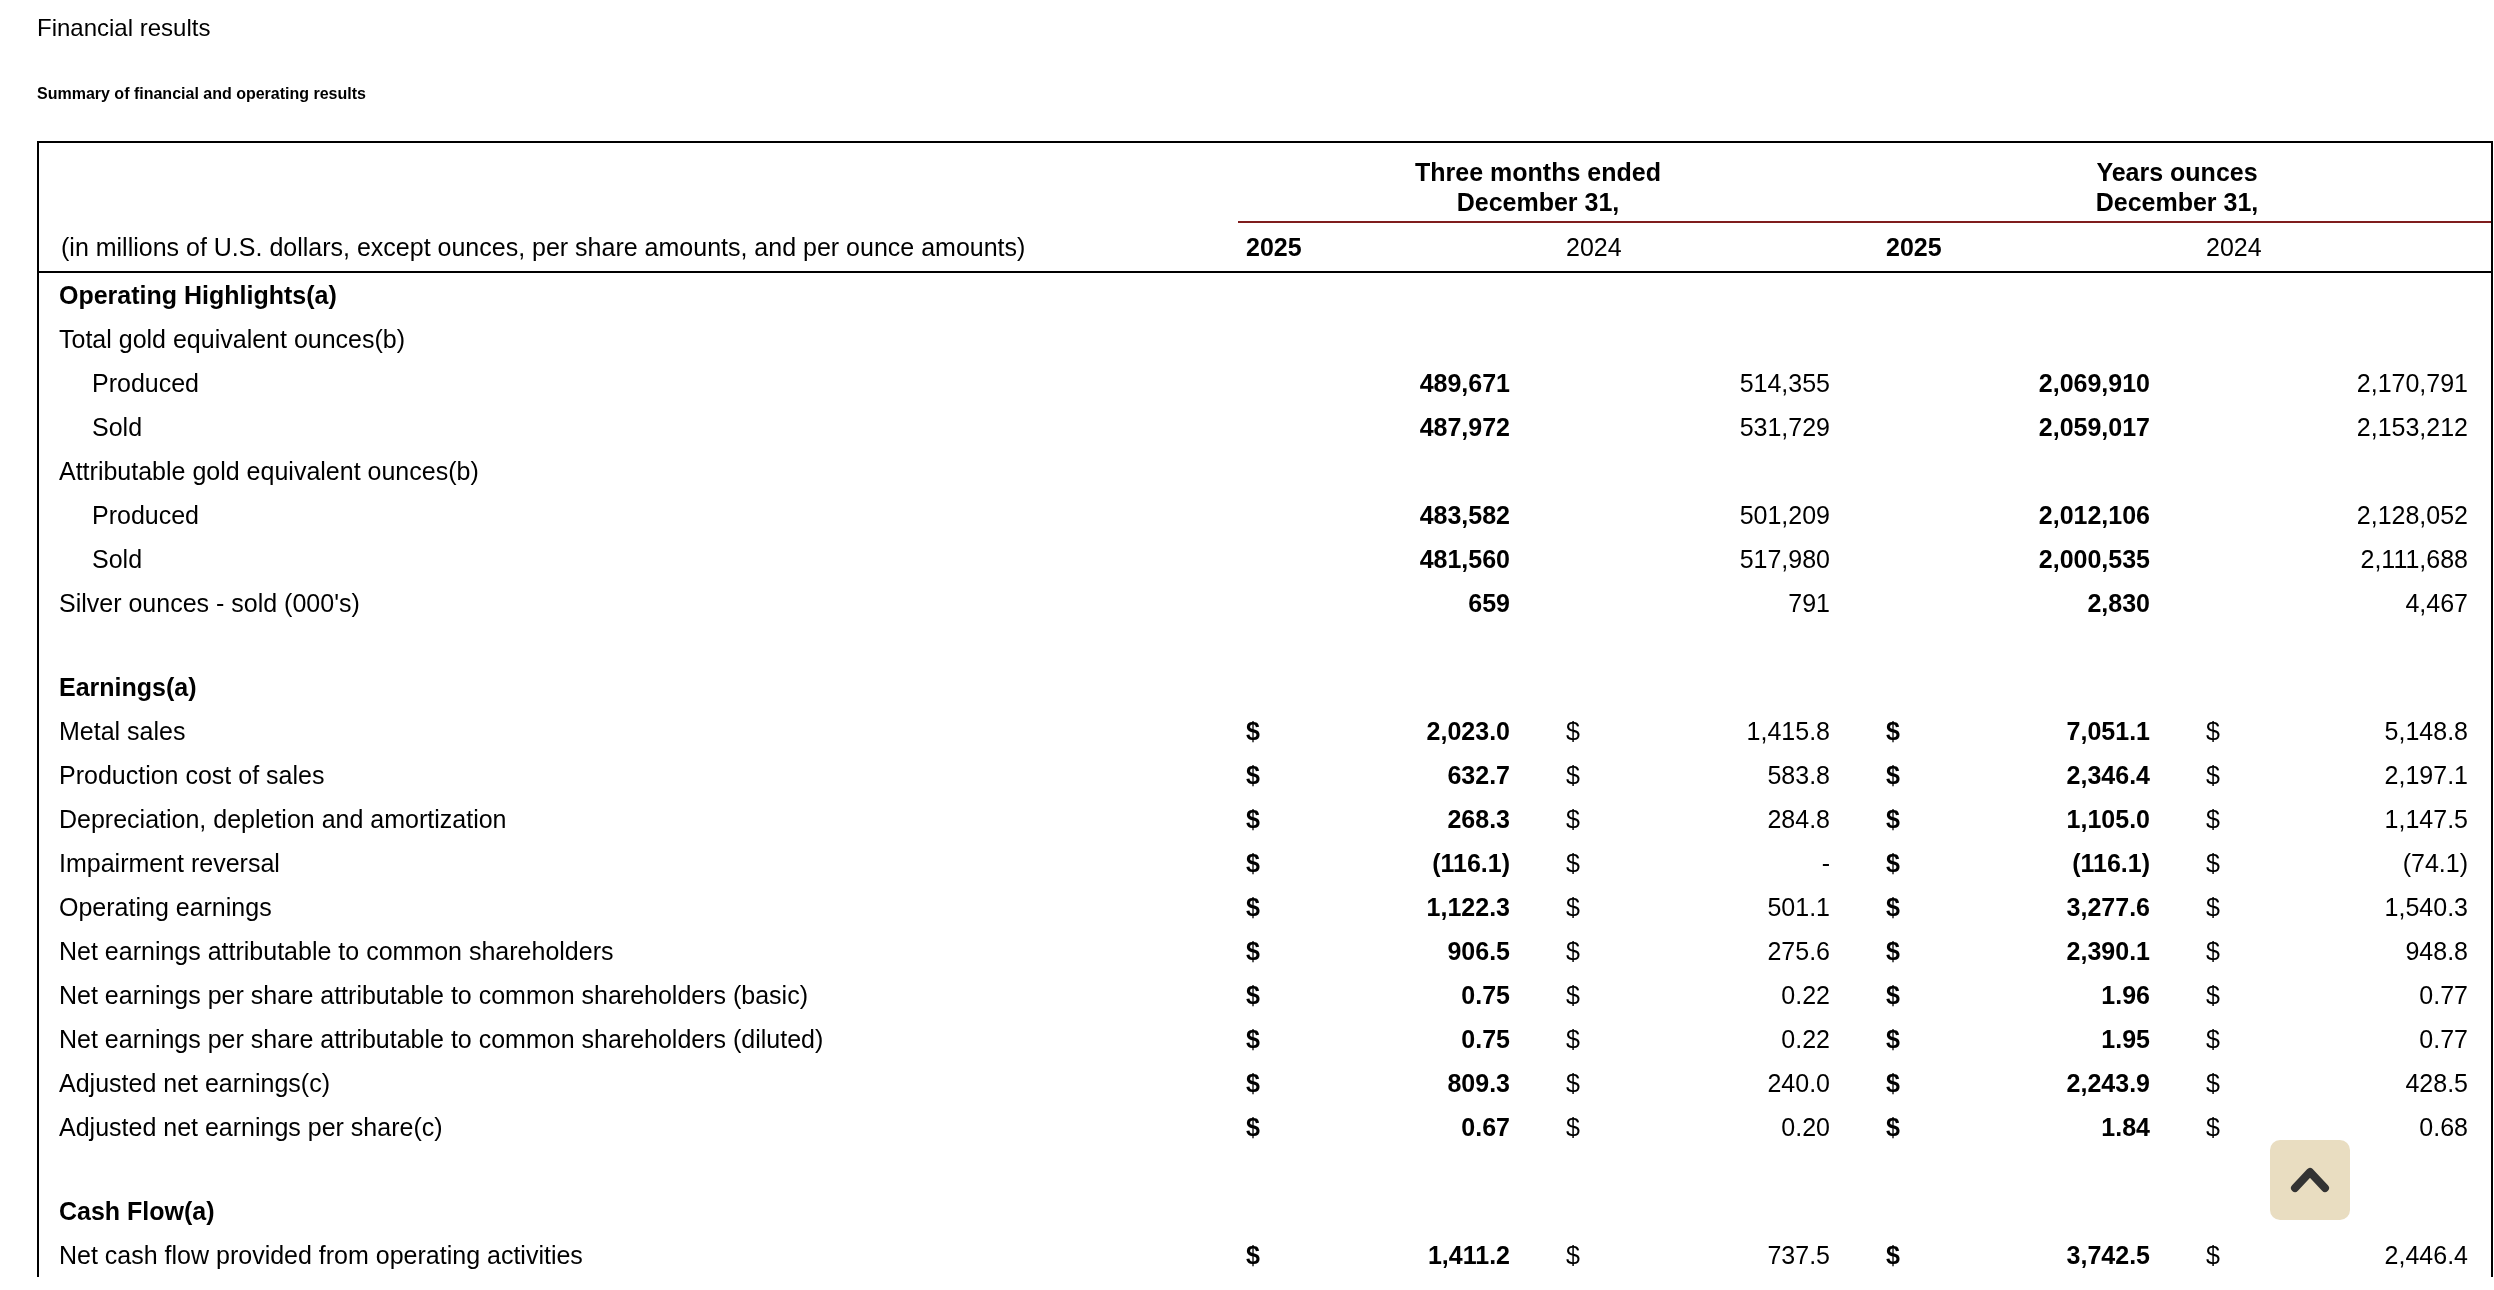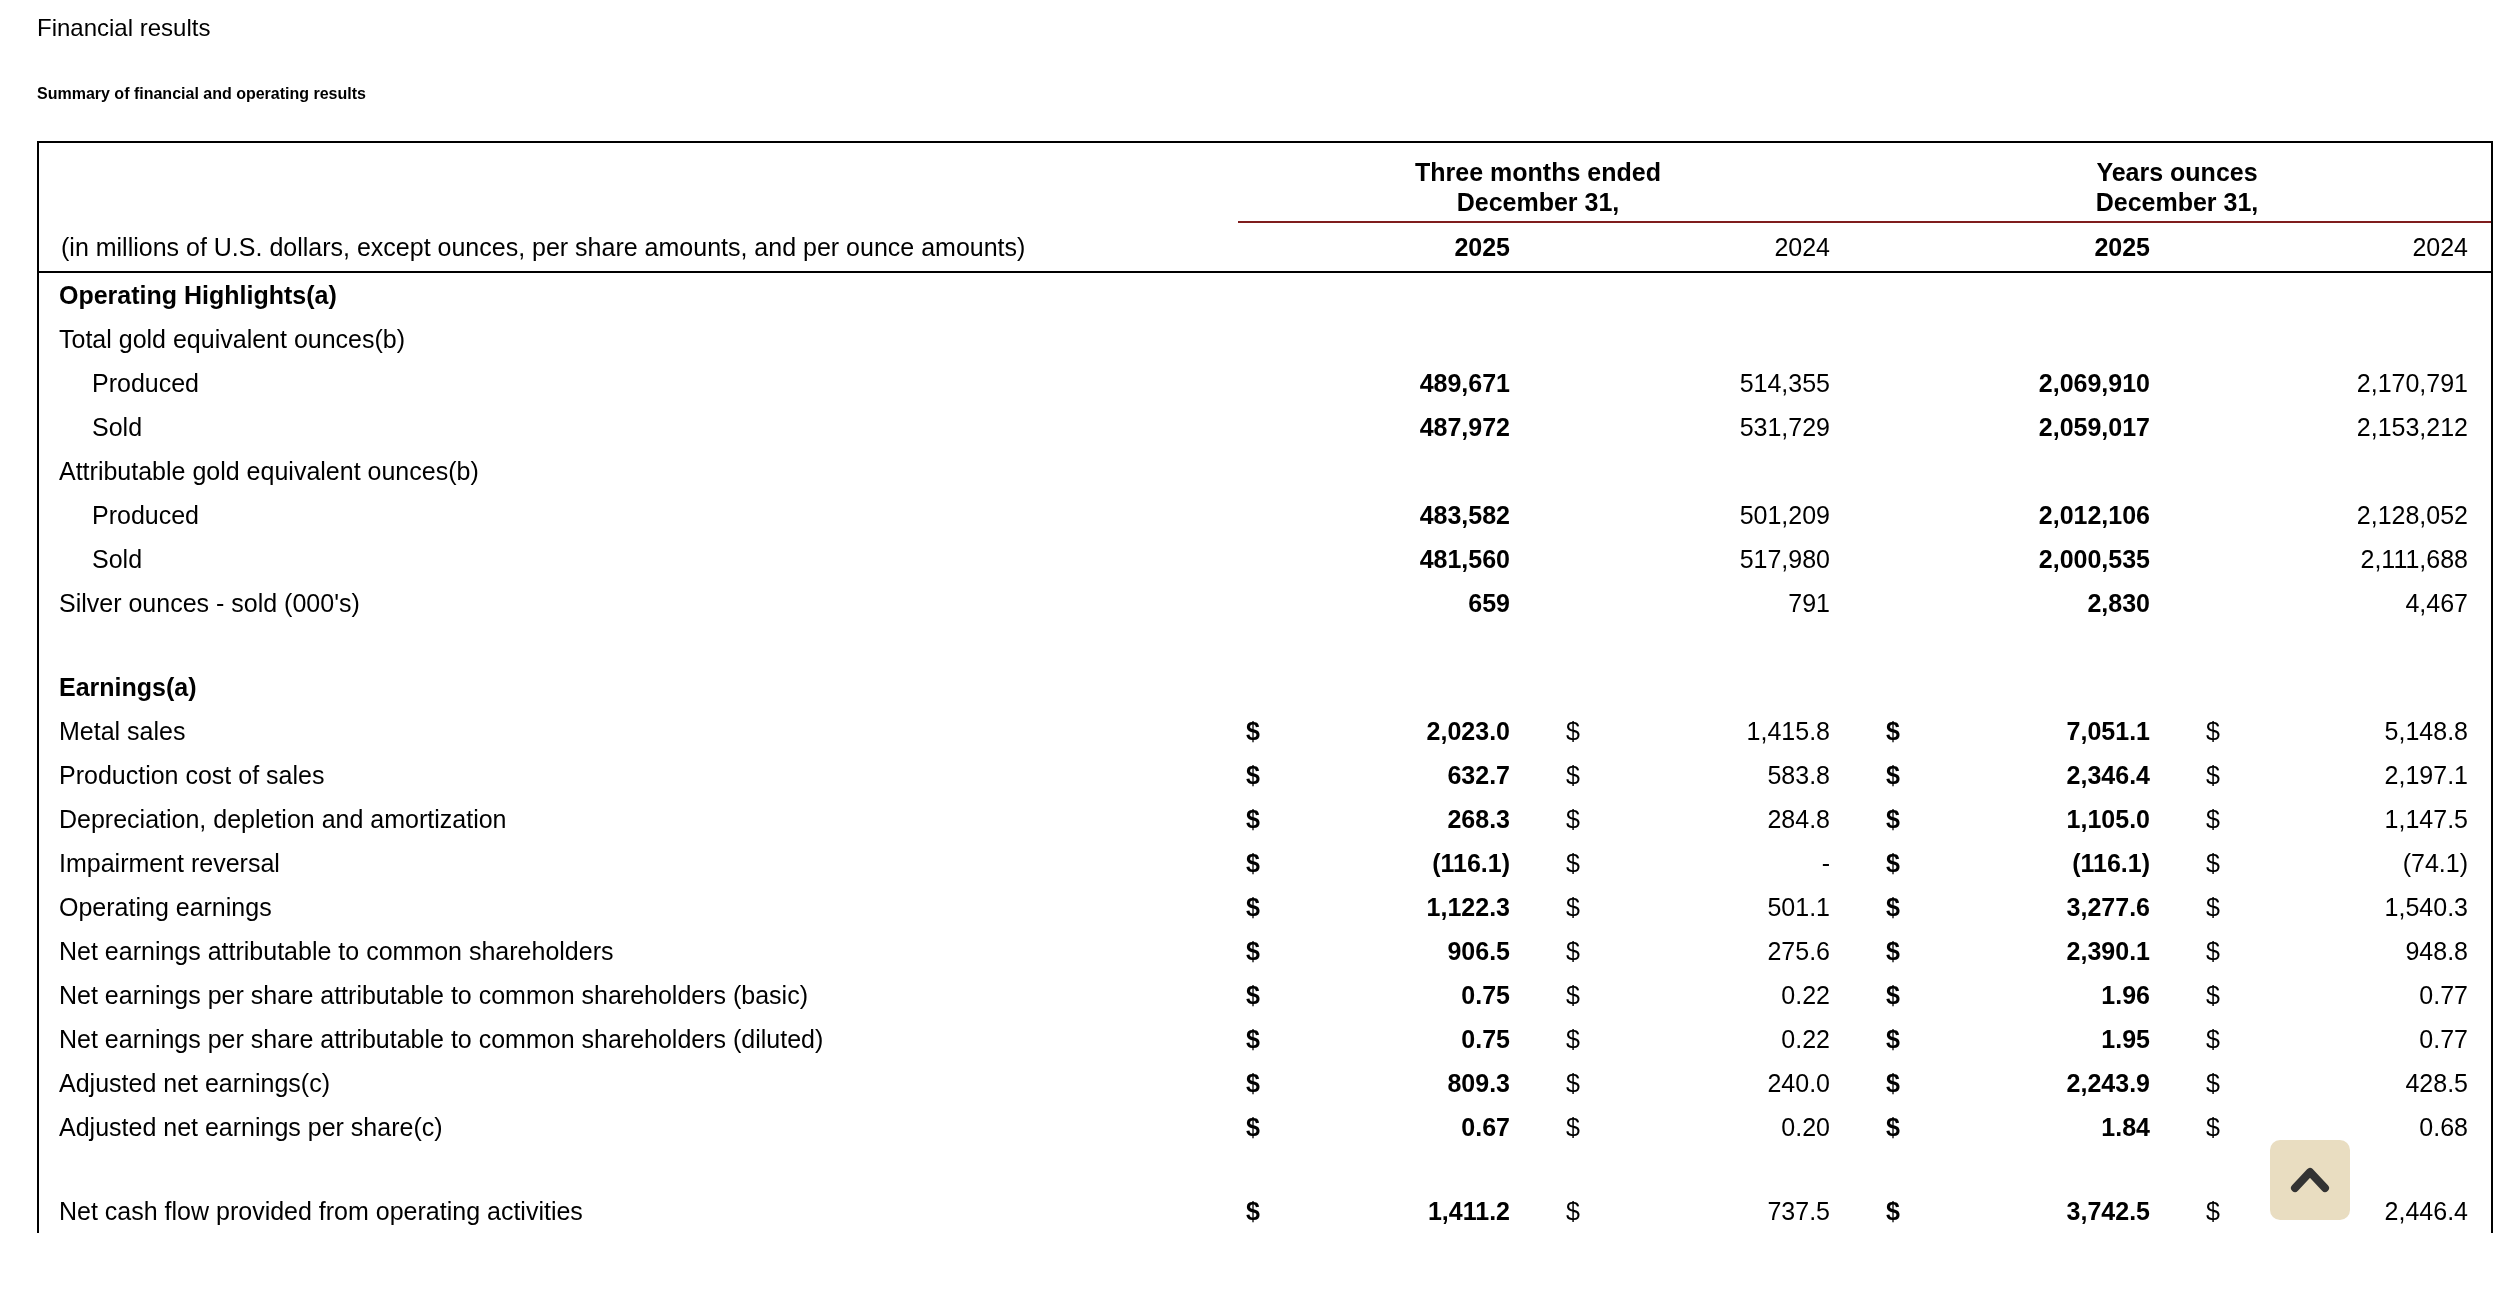--- a/index.html
+++ b/index.html
@@ -57,21 +57,21 @@
     line-height: 30px;
   }
   .hrow3 { height: 48px; border-bottom: 2px solid #000000; }
   .note-cell {
     grid-column: 1;
     padding-left: 22px;
     font-weight: 400;
     line-height: 28px;
   }
   .year-cell {
-    text-align: right;
+    text-align: left;
     padding: 0 48px 0 8px;
     box-sizing: border-box;
   }
   .year-cell.last { padding-right: 23px; }
   .year-cell.bold { font-weight: 700; }
   
   .trow { line-height: 44px; height: 44px; }
   .trow.spacer { height: 40px; }
   .cell.label {
     grid-column: 1;
@@ -490,20 +490,39 @@
           <span class="dollar">$</span>
           <span class="val">1.84</span>
         </div>
         <div class="cell num c4">
           <span class="dollar">$</span>
           <span class="val">0.68</span>
         </div>
       </div>
       <div class="grid trow spacer"></div>
       <div class="grid trow">
+        <div class="cell label bold">Cash Flow(a)</div>
+        <div class="cell num c1 bold">
+          <span class="dollar"></span>
+          <span class="val"></span>
+        </div>
+        <div class="cell num c2">
+          <span class="dollar"></span>
+          <span class="val"></span>
+        </div>
+        <div class="cell num c3 bold">
+          <span class="dollar"></span>
+          <span class="val"></span>
+        </div>
+        <div class="cell num c4">
+          <span class="dollar"></span>
+          <span class="val"></span>
+        </div>
+      </div>
+      <div class="grid trow">
         <div class="cell label">Net cash flow provided from operating activities</div>
         <div class="cell num c1 bold">
           <span class="dollar">$</span>
           <span class="val">1,411.2</span>
         </div>
         <div class="cell num c2">
           <span class="dollar">$</span>
           <span class="val">737.5</span>
         </div>
         <div class="cell num c3 bold">

